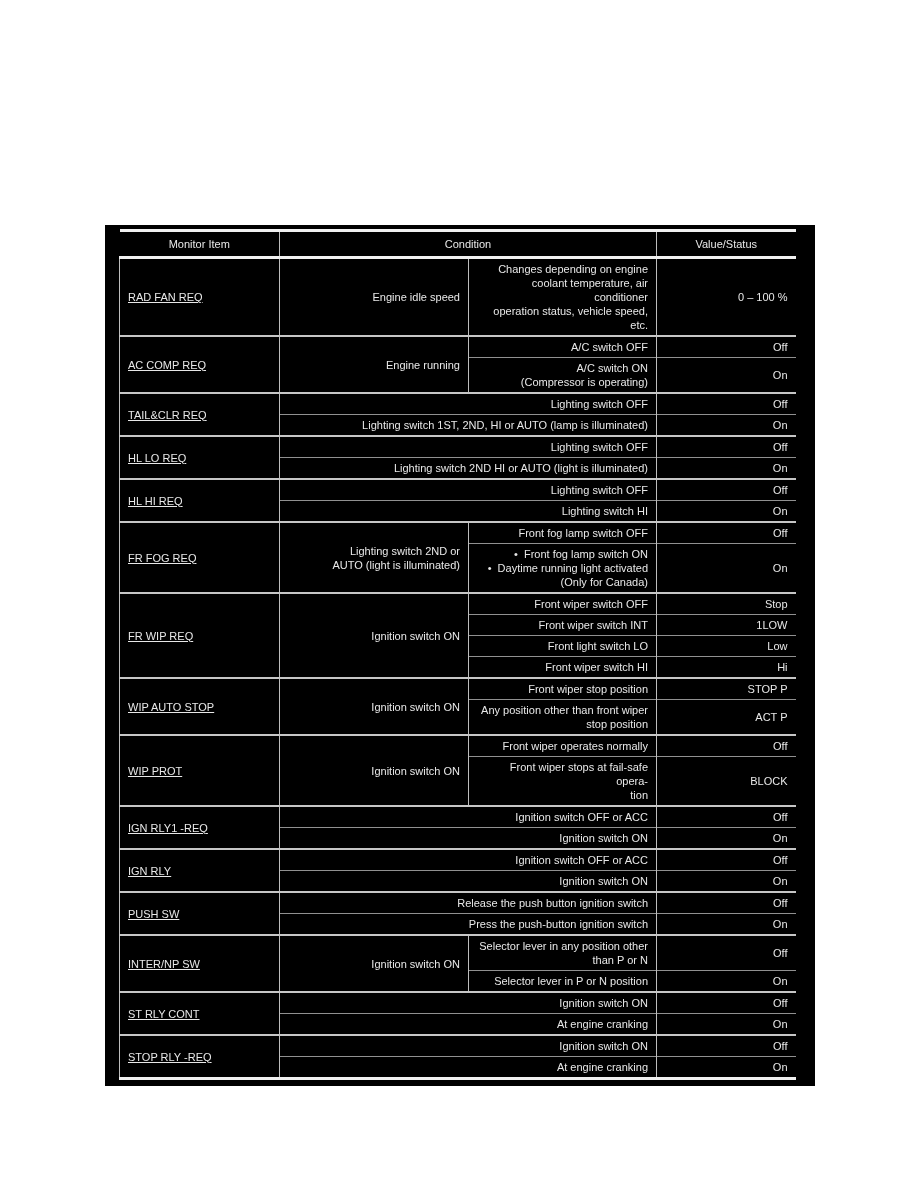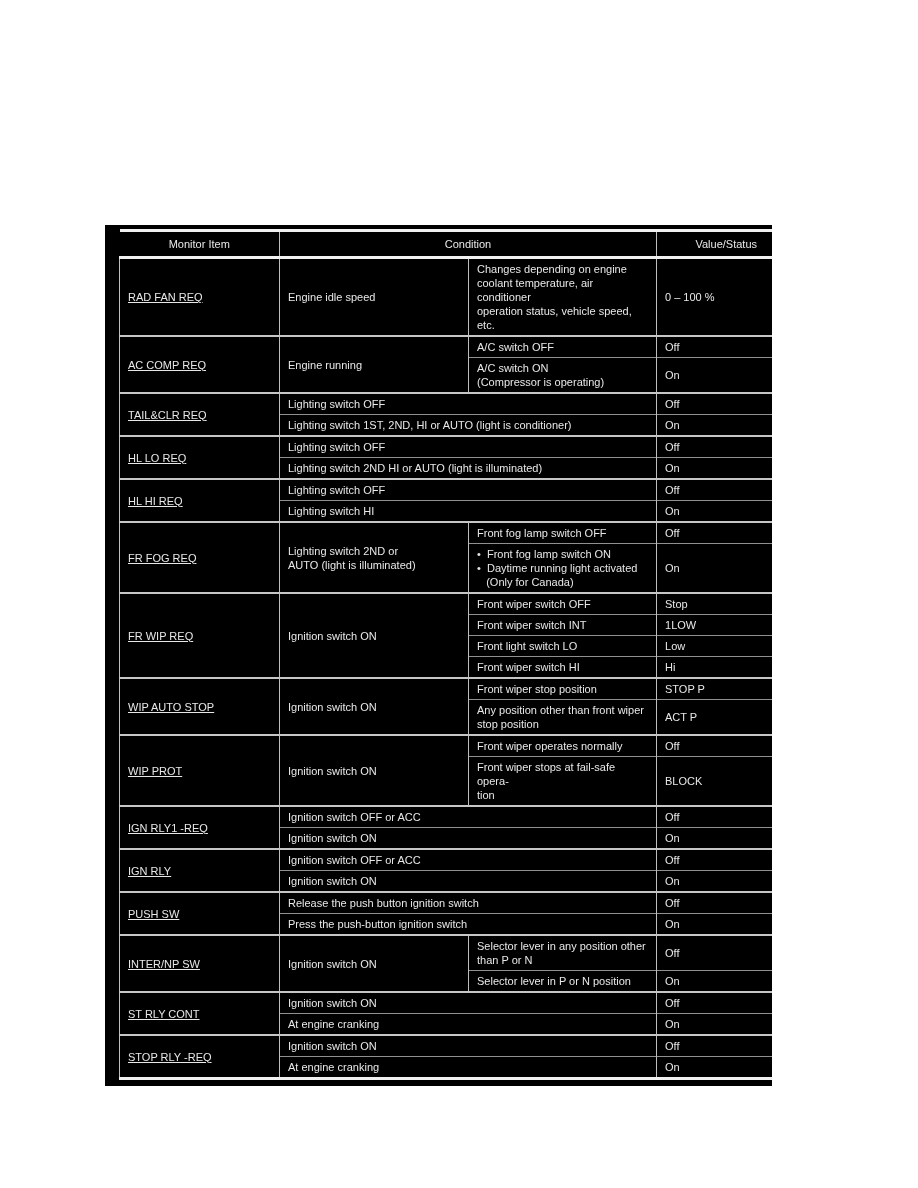--- a/index.html
+++ b/index.html
@@ -3,21 +3,21 @@
 <meta charset="utf-8">
 <style>
   html, body {
     margin: 0;
     padding: 0;
     background: #ffffff;
     font-family: "Liberation Sans", sans-serif;
   }
   .page {
     position: relative;
-    width: 772px;
+    width: 918px;
     height: 1188px;
     background: #ffffff;
     overflow: hidden;
   }
   .panel {
     position: absolute;
     left: 105px;
     top: 225px;
     width: 710px;
     box-sizing: border-box;
@@ -52,22 +52,22 @@
   table.monitor td {
     vertical-align: middle;
     padding: 3px 8px;
     border-left: 1px solid #bdbdbd;
   }
   td.item-cell {
     border-left: none;
     padding-left: 12px;
     text-decoration: underline;
   }
-  td.cond-cell, td.sub-cell { white-space: pre-wrap; }
-  td.value-cell { text-align: left; padding: 3px 4px; }
+  td.cond-cell, td.sub-cell { white-space: pre-wrap; text-align: right; }
+  td.value-cell { text-align: right; padding: 3px 4px; }
 
   tr.group-start > td { border-top: 2px solid #c6c6c6; }
   tr.sub-row     > td { border-top: 1px solid #909090; }
 </style>
 </head>
 <body>
 
 <div class="page">
   <div class="panel">
     <table class="monitor">
@@ -104,21 +104,21 @@
             <td class="sub-cell">A/C switch ON
 (Compressor is operating)</td>
             <td class="value-cell">On</td>
           </tr>
           <tr class="group-start">
             <td class="item-cell" rowspan="2">TAIL&amp;CLR REQ</td>
             <td class="sub-cell" colspan="2">Lighting switch OFF</td>
             <td class="value-cell">Off</td>
           </tr>
           <tr class="sub-row">
-            <td class="sub-cell" colspan="2">Lighting switch 1ST, 2ND, HI or AUTO (light is conditioner)</td>
+            <td class="sub-cell" colspan="2">Lighting switch 1ST, 2ND, HI or AUTO (lamp is illuminated)</td>
             <td class="value-cell">On</td>
           </tr>
           <tr class="group-start">
             <td class="item-cell" rowspan="2">HL LO REQ</td>
             <td class="sub-cell" colspan="2">Lighting switch OFF</td>
             <td class="value-cell">Off</td>
           </tr>
           <tr class="sub-row">
             <td class="sub-cell" colspan="2">Lighting switch 2ND HI or AUTO (light is illuminated)</td>
             <td class="value-cell">On</td>

